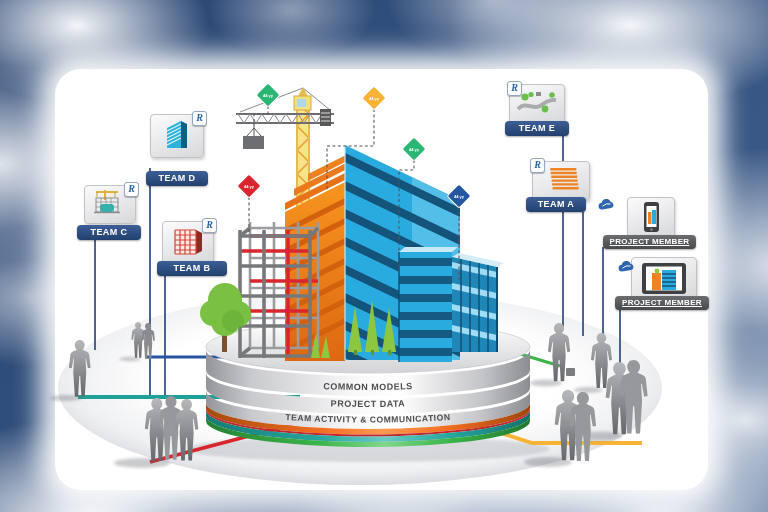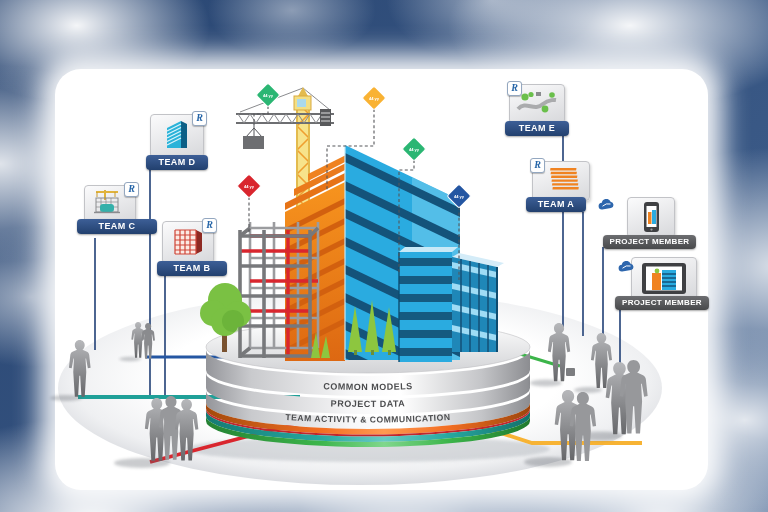--- a/index.html
+++ b/index.html
@@ -25,21 +25,21 @@
   .dash{stroke:#55565a;stroke-width:1.1;stroke-dasharray:3 2.4;fill:none;}
   .ptxt{font-family:"Liberation Sans",sans-serif;font-weight:bold;fill:#4c4d4f;letter-spacing:.5px;}
   .card{position:absolute;z-index:5;background:linear-gradient(160deg,#fbfbfc,#d7d8db);
         border:1px solid #c2c3c7;border-radius:4px;box-shadow:1px 2px 3px rgba(0,0,0,.18);}
   .card svg{display:block;margin:2px auto 0 auto;}
   .bar{position:absolute;z-index:6;color:#fff;font-weight:bold;text-align:center;
        border-radius:4px;box-shadow:0 1px 2px rgba(0,0,0,.35);}
   .bar.team{background:linear-gradient(#3d5f97,#22406e);font-size:9px;height:15px;
             line-height:15px;letter-spacing:.4px;}
   .bar.member{background:linear-gradient(#6c6d70,#48494b);font-size:8px;height:14px;
-              line-height:14px;letter-spacing:.3px;}
+              line-height:14px;letter-spacing:.3px;text-decoration:underline;}
   .badge{position:absolute;width:13px;height:13px;background:#fff;border:1px solid #93a7c0;
          border-radius:3px;font-family:"Liberation Serif",serif;font-style:italic;font-weight:bold;
          font-size:10px;line-height:12px;text-align:center;color:#2565a8;
          box-shadow:0 1px 1px rgba(0,0,0,.25);z-index:7;}
   .cloudicon{position:absolute;z-index:7;}
 </style>
 </head>
 <body>
 
 <div class="sky"></div>
@@ -351,31 +351,31 @@
     <line x1="8" y1="4" x2="30" y2="4" stroke="#e0b33c" stroke-width="2"></line>
     <line x1="9" y1="4" x2="9" y2="9" stroke="#c99b2e" stroke-width="1"></line>
     <line x1="27" y1="4" x2="27" y2="9" stroke="#c99b2e" stroke-width="1"></line>
     <rect x="8" y="10" width="22" height="14" fill="none" stroke="#8a8b8e" stroke-width="1"></rect>
     <path d="M13,10 V24 M18,10 V24 M23,10 V24 M8,14 H30 M8,19 H30" stroke="#8a8b8e" stroke-width="0.7" fill="none"></path>
     <rect x="12" y="16" width="14" height="8" rx="3" fill="#35b0aa"></rect>
     <line x1="6" y1="24.5" x2="32" y2="24.5" stroke="#8a8b8e" stroke-width="1.4"></line>
   </svg>
   <div class="badge" style="right:-4px;top:-4px"><span>R</span></div>
 </div>
-<div class="bar team" style="left:77px;top:219px;width:80px"><span>TEAM C</span></div>
+<div class="bar team" style="left:77px;top:225px;width:64px"><span>TEAM C</span></div>
 
 <div class="card" style="left:150px;top:114px;width:52px;height:42px">
   <svg width="44" height="34" viewBox="0 0 44 34">
     <polygon points="12,31 12,11 26,4 26,31" fill="#2bb3d9"></polygon>
     <polygon points="26,4 32,7 32,31 26,31" fill="#0c5f86"></polygon>
     <path d="M12,14 L26,7 M12,17.5 L26,10.5 M12,21 L26,14 M12,24.5 L26,17.5 M12,28 L26,21" stroke="#def4fb" stroke-width="1.2" fill="none"></path>
   </svg>
   <div class="badge" style="right:-4px;top:-4px"><span>R</span></div>
 </div>
-<div class="bar team" style="left:146px;top:155px;width:62px"><span>TEAM D</span></div>
+<div class="bar team" style="left:146px;top:171px;width:62px"><span>TEAM D</span></div>
 
 <div class="card" style="left:162px;top:221px;width:50px;height:41px">
   <svg width="44" height="33" viewBox="0 0 44 33">
     <polygon points="30,6 36,9 36,27 30,30" fill="#8e2a23"></polygon>
     <rect x="9" y="6" width="21" height="24" fill="#fbeae4"></rect>
     <path d="M9,6 V30 M14,6 V30 M19,6 V30 M24,6 V30 M30,6 V30 M9,6 H30 M9,11 H30 M9,16 H30 M9,21 H30 M9,26 H30 M9,30 H30" stroke="#cf4436" stroke-width="1.2" fill="none"></path>
   </svg>
   <div class="badge" style="right:-4px;top:-4px"><span>R</span></div>
 </div>
 <div class="bar team" style="left:157px;top:261px;width:70px"><span>TEAM B</span></div>

